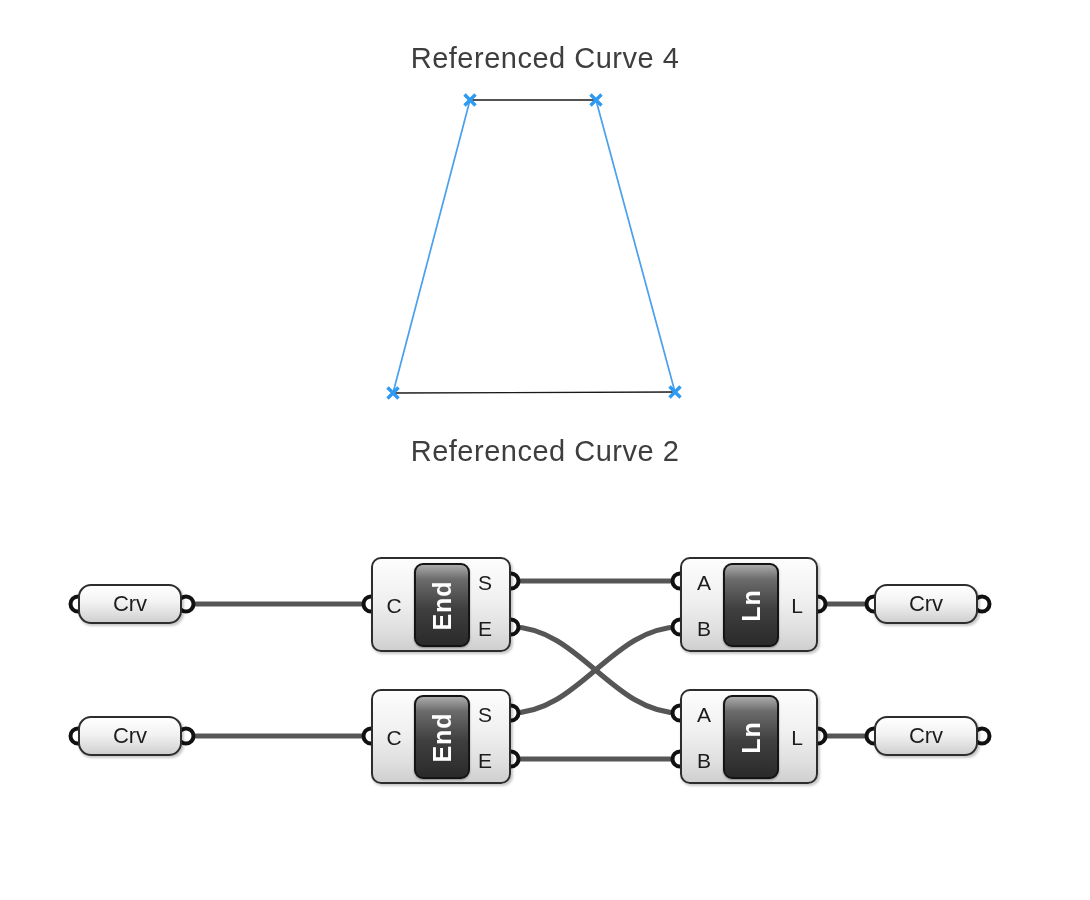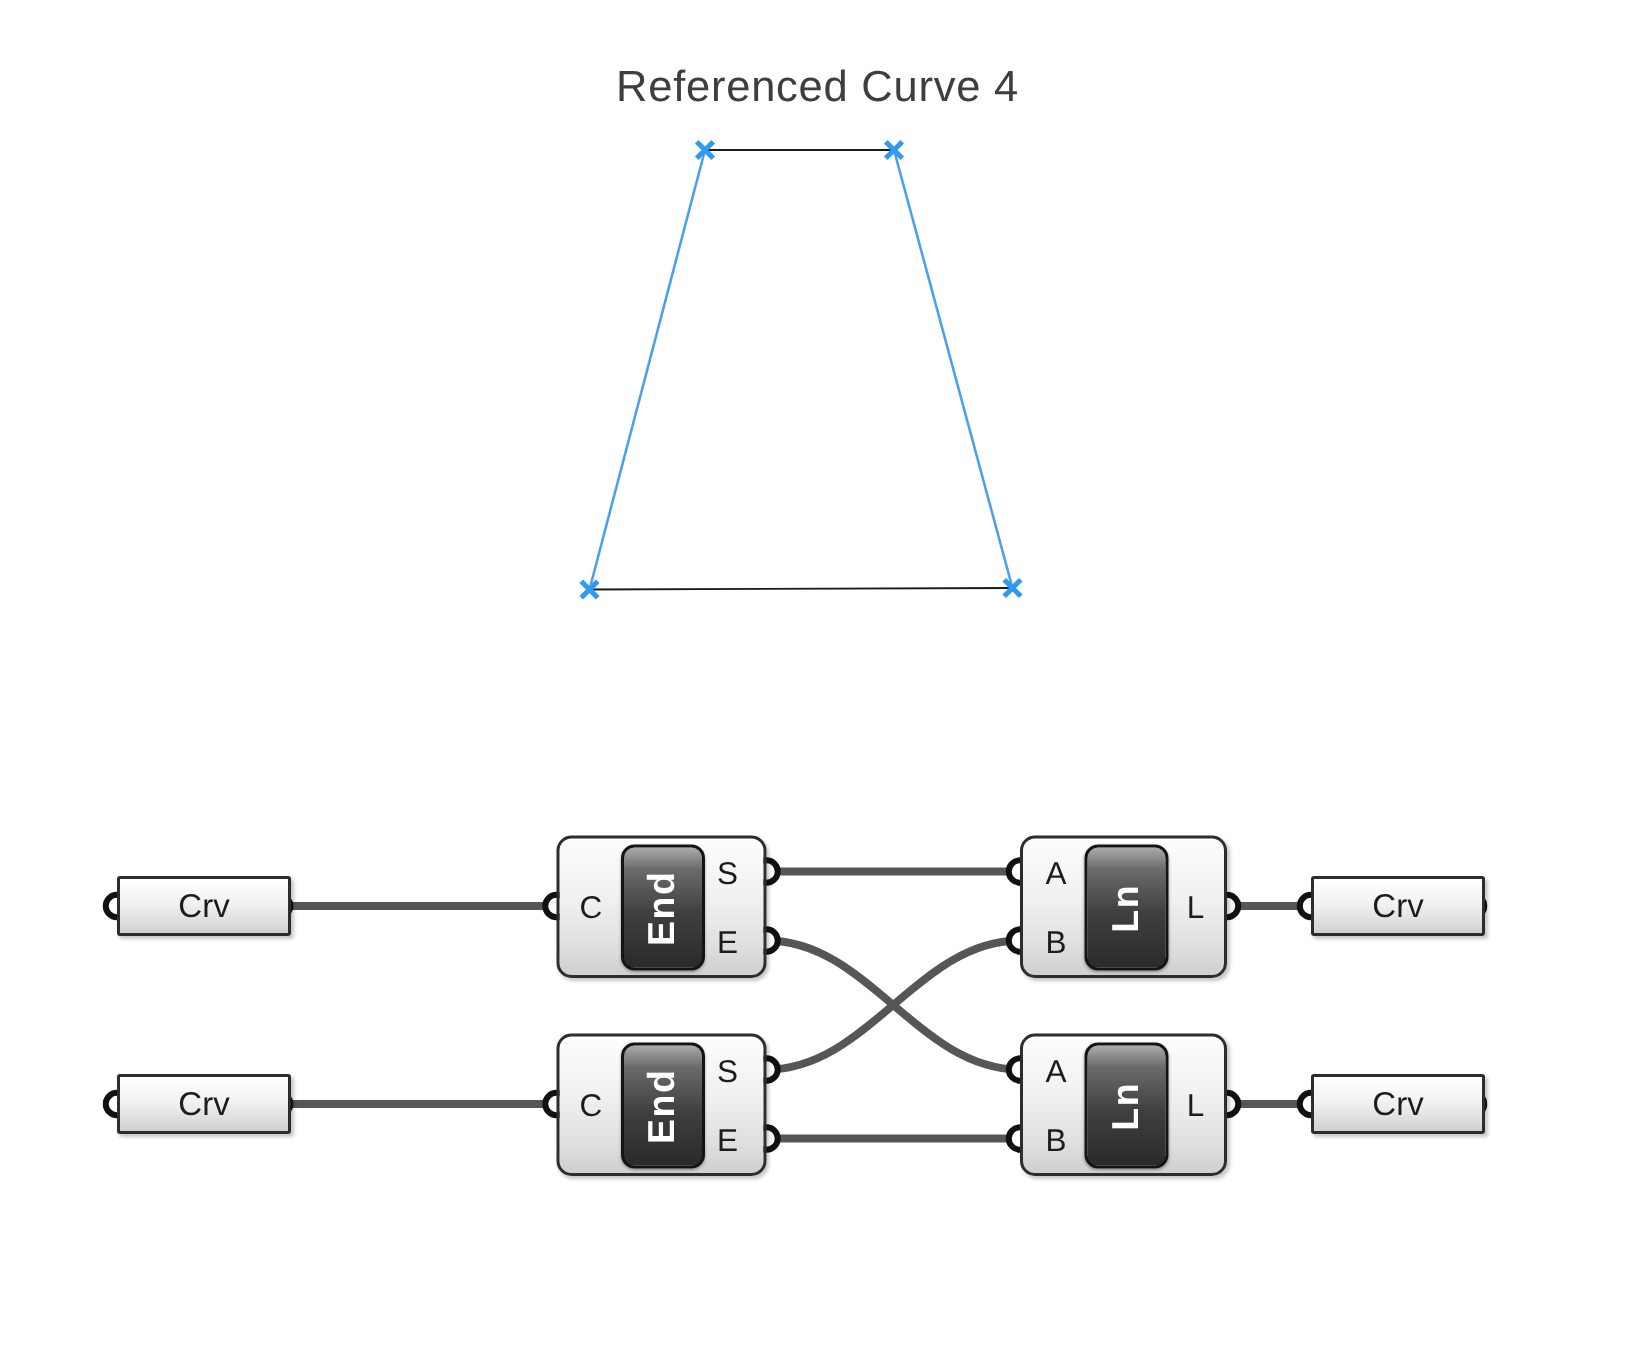--- a/index.html
+++ b/index.html
@@ -17,22 +17,22 @@
 
   
   .grip{
     position:absolute;width:11px;height:11px;border-radius:50%;
     background:#ffffff;border:4px solid #111111;z-index:2;
     transform:translate(-50%,-50%);
   }
 
   
   .param{
-    position:absolute;width:116px;height:40px;box-sizing:border-box;
-    border:2.5px solid #2d2d2d;border-radius:2px;
+    position:absolute;width:104px;height:40px;box-sizing:border-box;
+    border:2.5px solid #2d2d2d;border-radius:13px;
     background:linear-gradient(180deg,#ffffff 0%,#f2f2f2 45%,#ddd 80%,#cfcfcf 100%);
     box-shadow:1.5px 2px 2.5px rgba(0,0,0,0.22), inset 0 1px 0 rgba(255,255,255,0.9);
     display:flex;align-items:center;justify-content:center;z-index:3;
     font-size:22px;color:#1c1c1c;
   }
 
   
   .comp{
     position:absolute;height:95px;box-sizing:border-box;
     border:2.5px solid #2d2d2d;border-radius:10px;
@@ -55,20 +55,21 @@
     transform:rotate(-90deg);white-space:nowrap;
     color:#ffffff;font-weight:bold;font-size:25px;letter-spacing:1px;
   }
 </style>
 </head>
 <body>
 
 <div class="stage">
 
   <div class="title t1">Referenced Curve 4</div>
+  <div class="title t2">Referenced Curve 2</div>
 
   <svg class="layer" width="1090" height="900">
 
     <path d="M470 100 L596 100" fill="none" stroke="#1a1a1a" stroke-width="1.3"></path>
     <path d="M393 393 L675 392" fill="none" stroke="#1a1a1a" stroke-width="1.3"></path>
 
     <path d="M470 100 L393 393" fill="none" stroke="#4aa0ec" stroke-width="1.7"></path>
     <path d="M596 100 L675 392" fill="none" stroke="#4aa0ec" stroke-width="1.7"></path>
 
     <path d="M-5.5 -5.5 L5.5 5.5 M-5.5 5.5 L5.5 -5.5" transform="translate(470,100)" stroke="#2e9af2" stroke-width="3.4" fill="none"></path>

